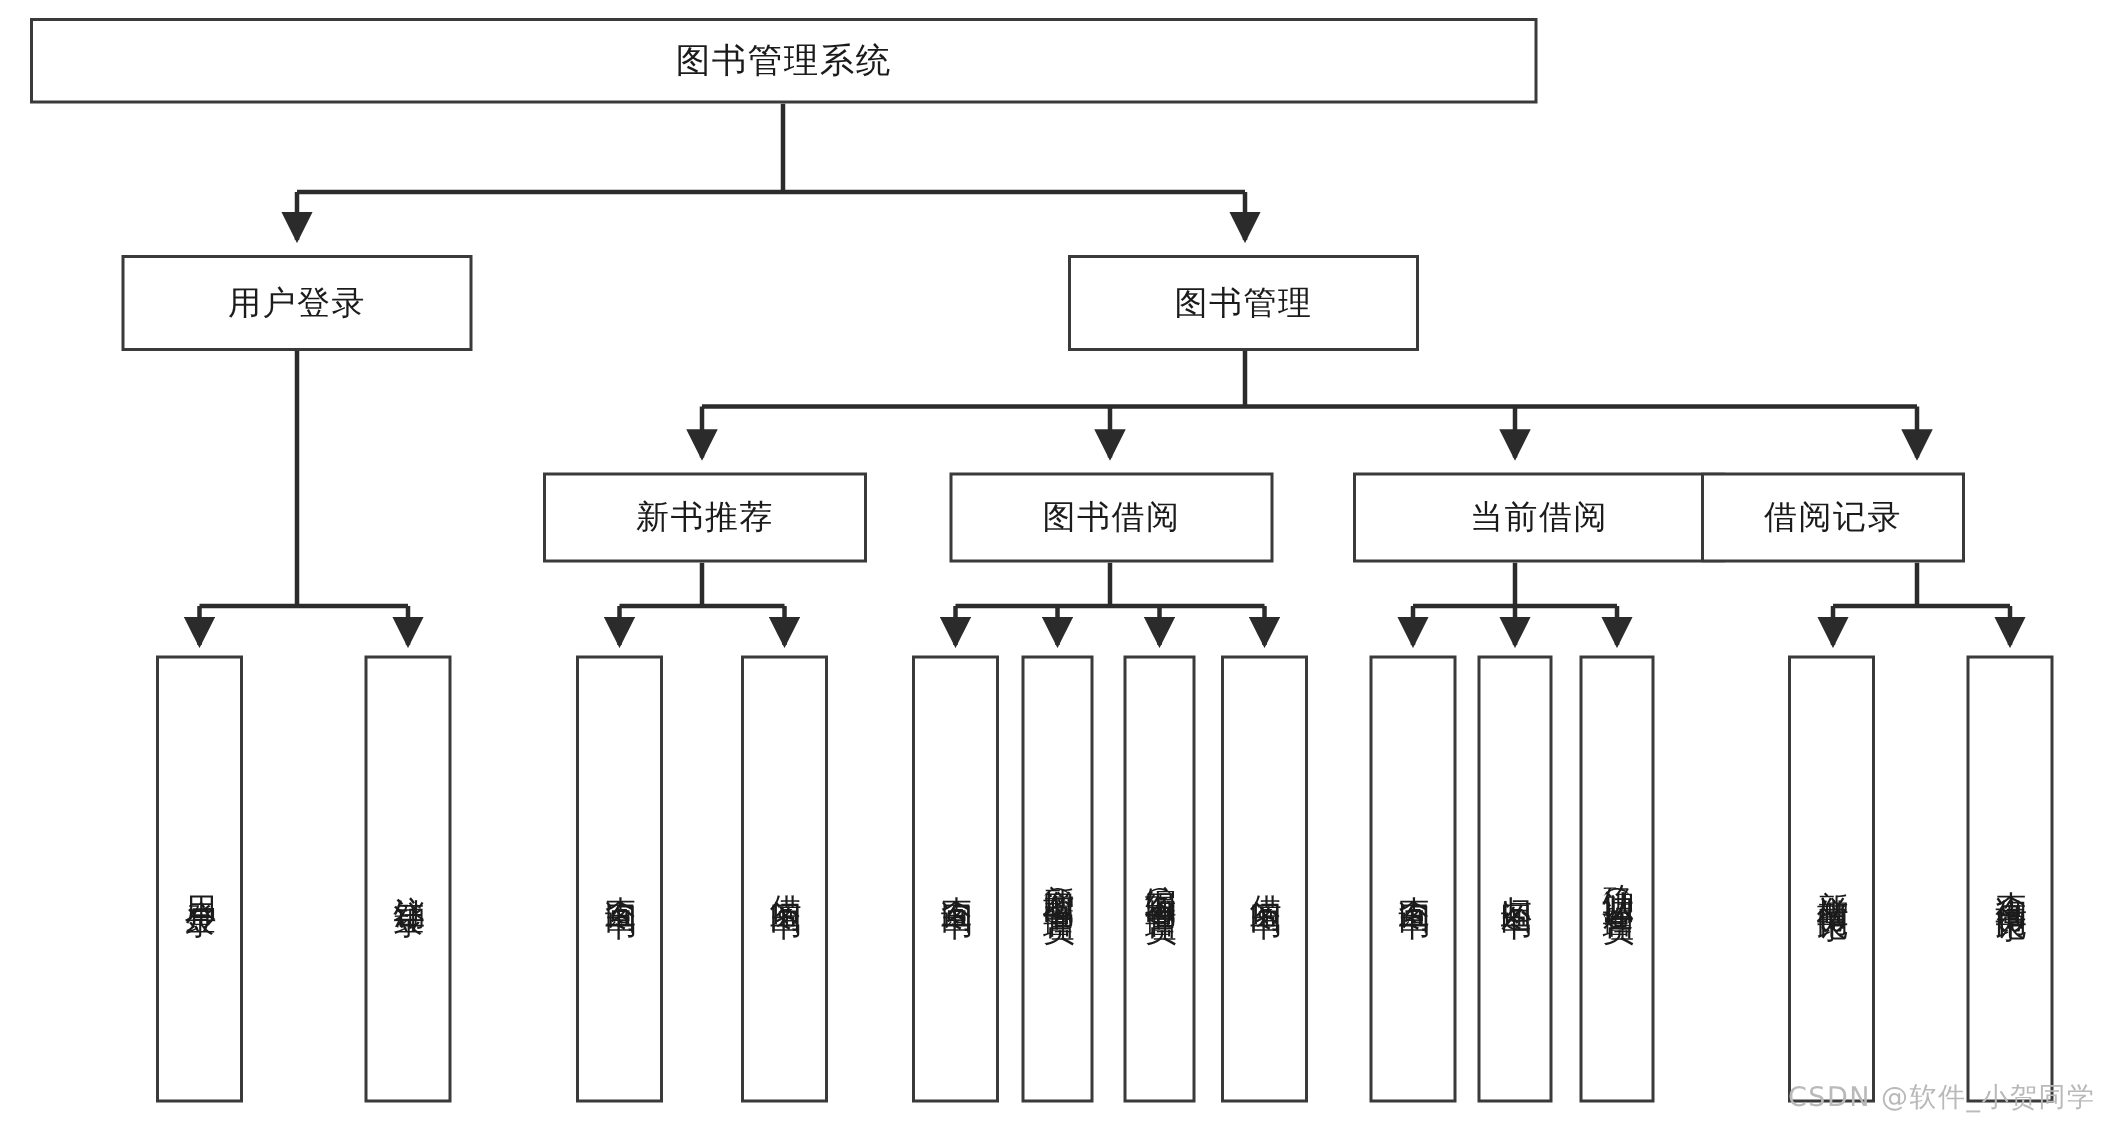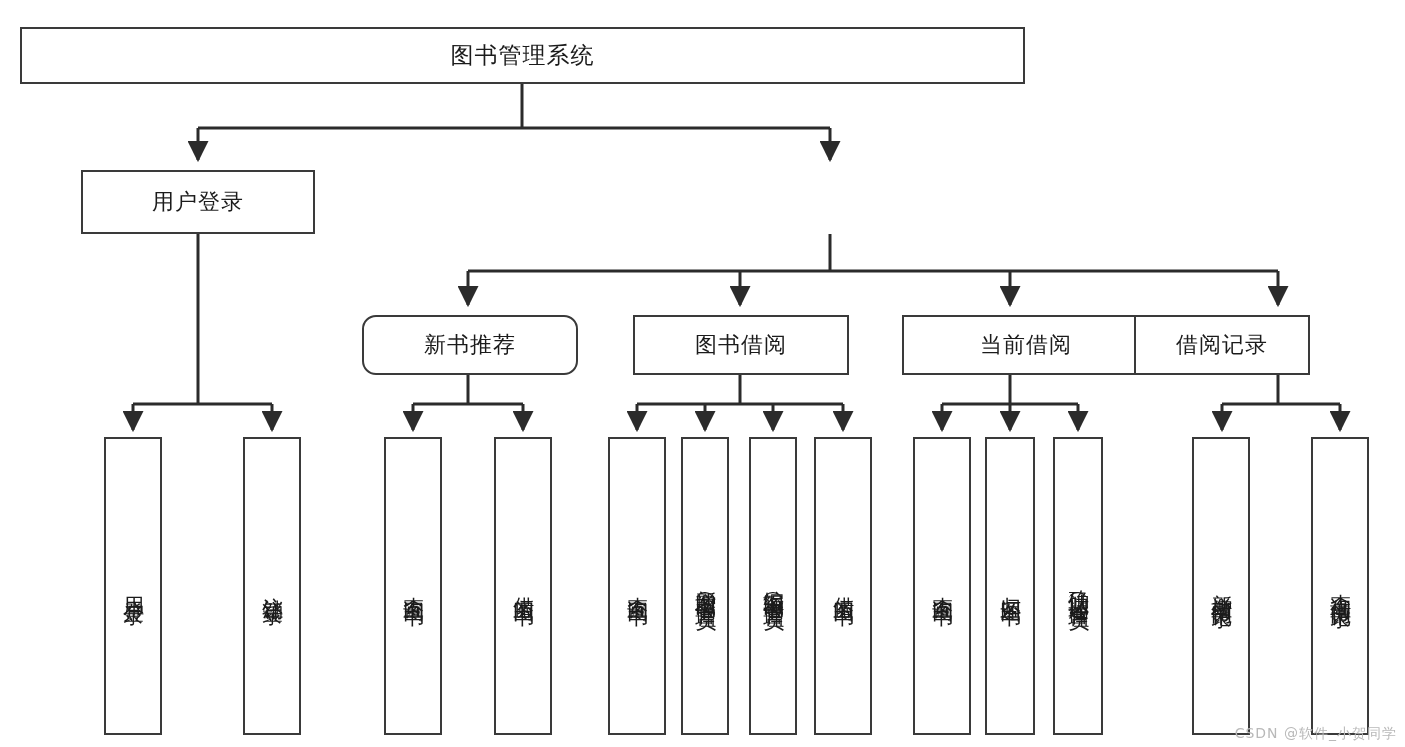--- a/index.html
+++ b/index.html
@@ -50,21 +50,21 @@
     text-orientation: upright;
     font-size: 21px;
     line-height: 1.32;
     letter-spacing: 3px;
     white-space: nowrap;
   }
   .watermark {
     position: absolute;
     right: 8px;
     bottom: 4px;
-    font-size: 14px;
+    font-size: 18px;
     color: #b9b9b9;
     letter-spacing: 1px;
     white-space: nowrap;
   }
 </style>
 </head>
 <body>
 
 <div id="canvas">
 
@@ -111,30 +111,33 @@
       <path d="M 1010 404 L 1010 430" marker-end="url(#arrow)"></path>
       <path d="M 1078 404 L 1078 430" marker-end="url(#arrow)"></path>
 
       <path d="M 1278 375 L 1278 404"></path>
       <path d="M 1222 404 L 1340 404"></path>
       <path d="M 1222 404 L 1222 430" marker-end="url(#arrow)"></path>
       <path d="M 1340 404 L 1340 430" marker-end="url(#arrow)"></path>
     </g>
   </svg>
 
-  <div class="node h root" style="left:20px; top:27px; width:1005px; height:57px;">
+  <div class="node h root" style="left:20px; top:12px; width:1005px; height:57px;">
     <span>图书管理系统</span>
   </div>
 
   <div class="node h" style="left:81px; top:170px; width:234px; height:64px;">
     <span>用户登录</span>
   </div>
 
-
-  <div class="node h" style="left:362px; top:315px; width:216px; height:60px;border-radius:14px;">
+  <div class="node h" style="left:712px; top:170px; width:234px; height:64px;">
+    <span>图书管理</span>
+  </div>
+
+  <div class="node h" style="left:362px; top:315px; width:216px; height:60px;">
     <span>新书推荐</span>
   </div>
 
   <div class="node h" style="left:633px; top:315px; width:216px; height:60px;text-align:right;">
     <span>图书借阅</span>
   </div>
 
   <div class="node h" style="left:902px; top:315px; width:248px; height:60px;">
     <span>当前借阅</span>
   </div>

